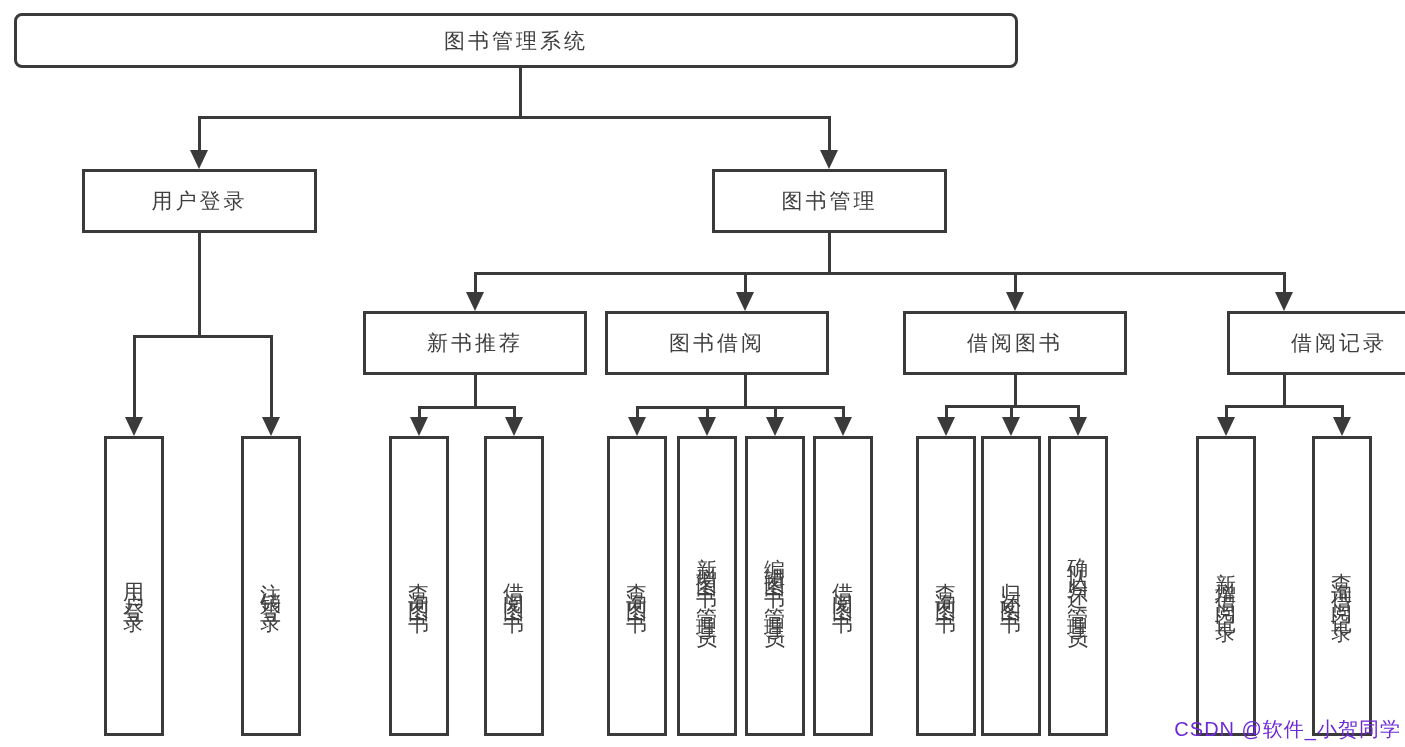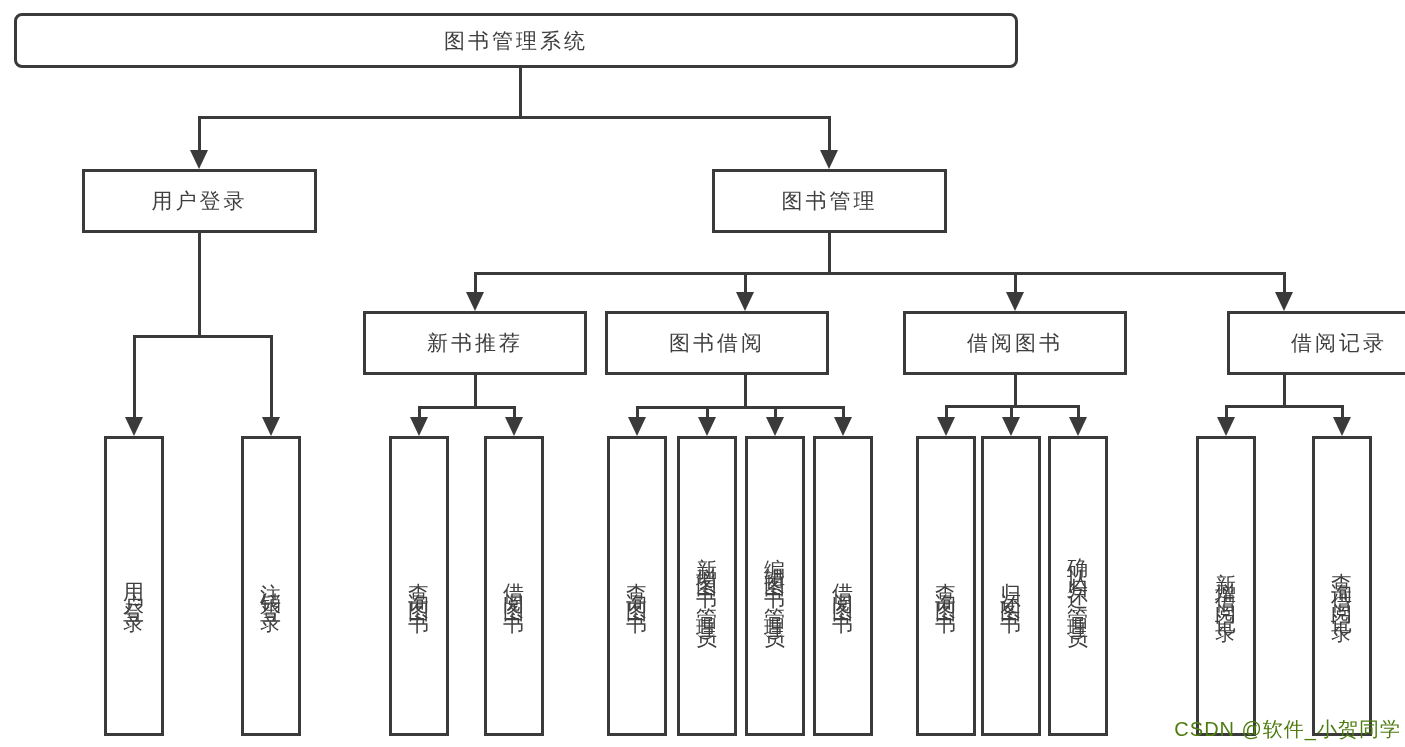--- a/index.html
+++ b/index.html
@@ -63,21 +63,21 @@
     width: 0; height: 0;
     border-left: 9px solid transparent;
     border-right: 9px solid transparent;
     border-top: 19px solid #3a3a3a;
   }
   .watermark {
     position: absolute;
     right: 4px;
     bottom: 4px;
     font-size: 20px;
-    color: #4d7c0f;
+    color: #6d28d9;
     letter-spacing: 1px;
     white-space: nowrap;
   }
 </style>
 </head>
 <body>
 
 <div id="stage">
 
   <div class="box n-root">

